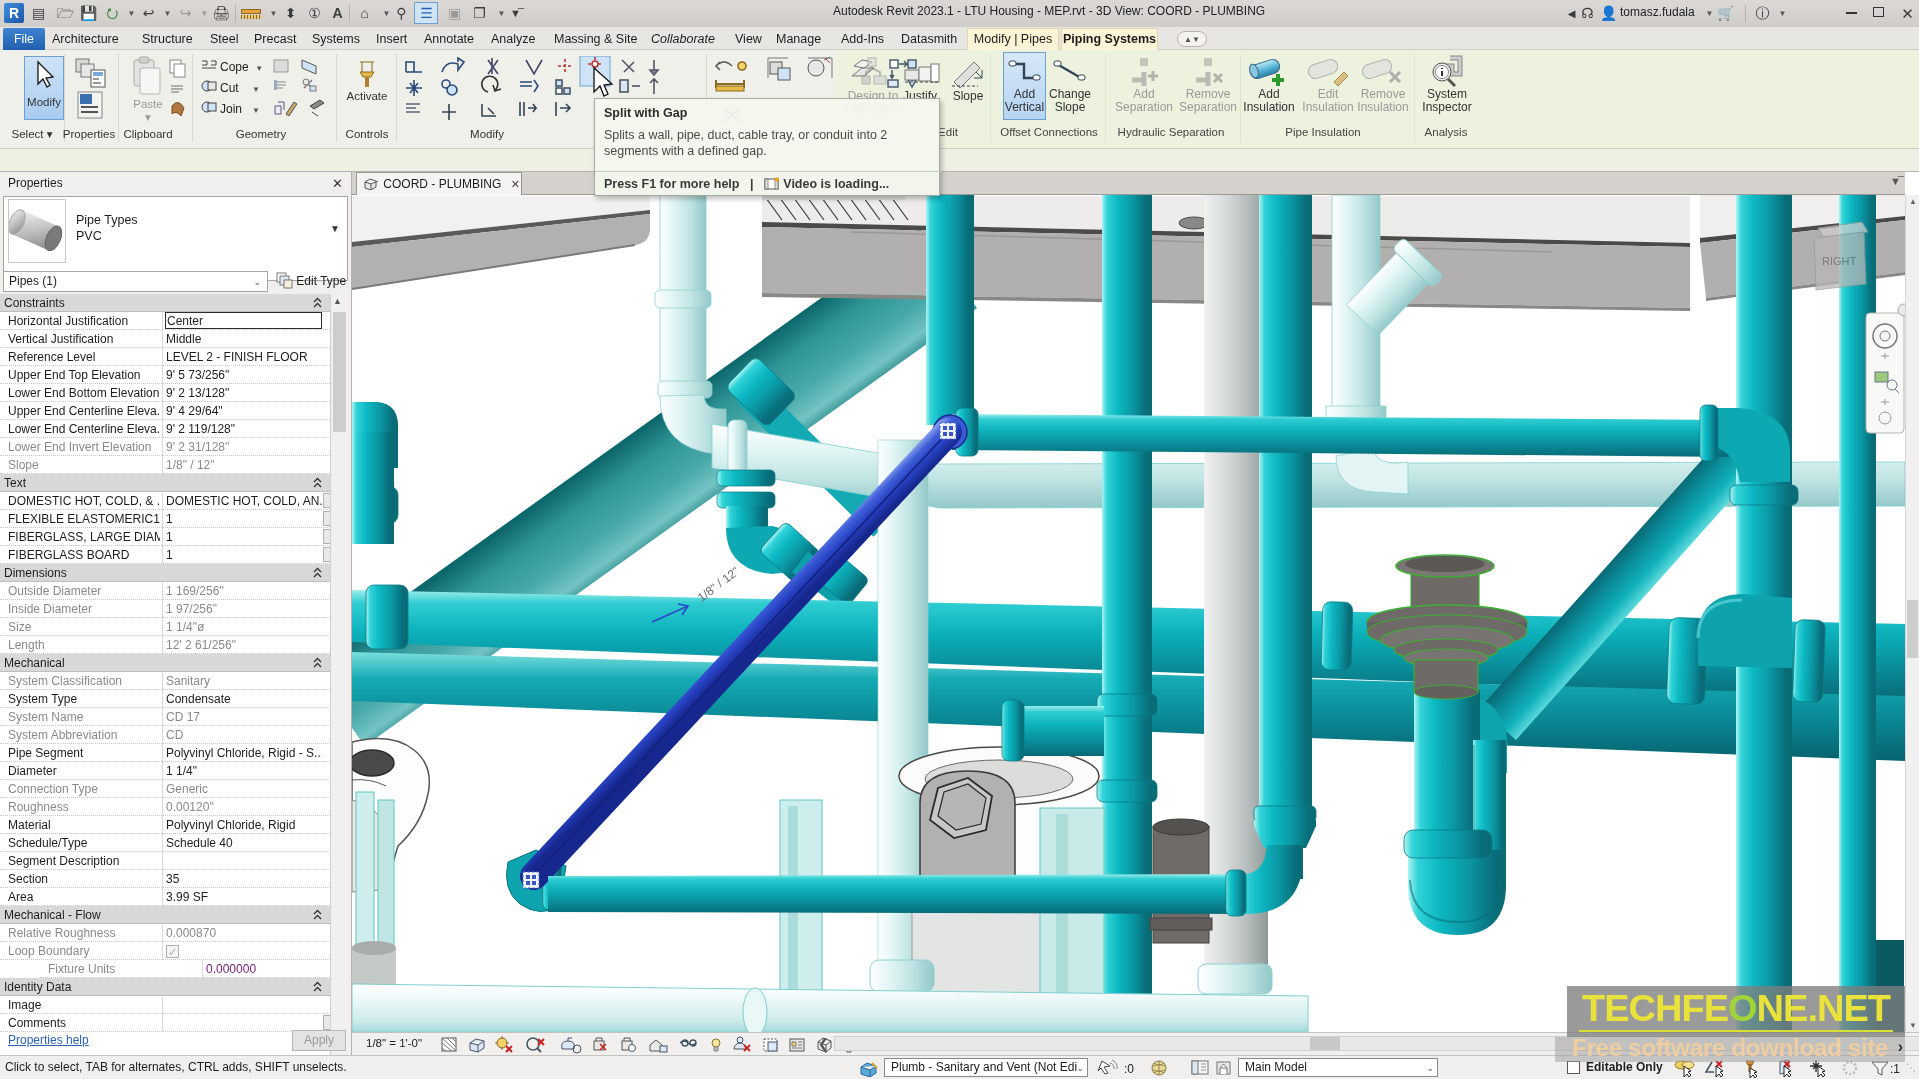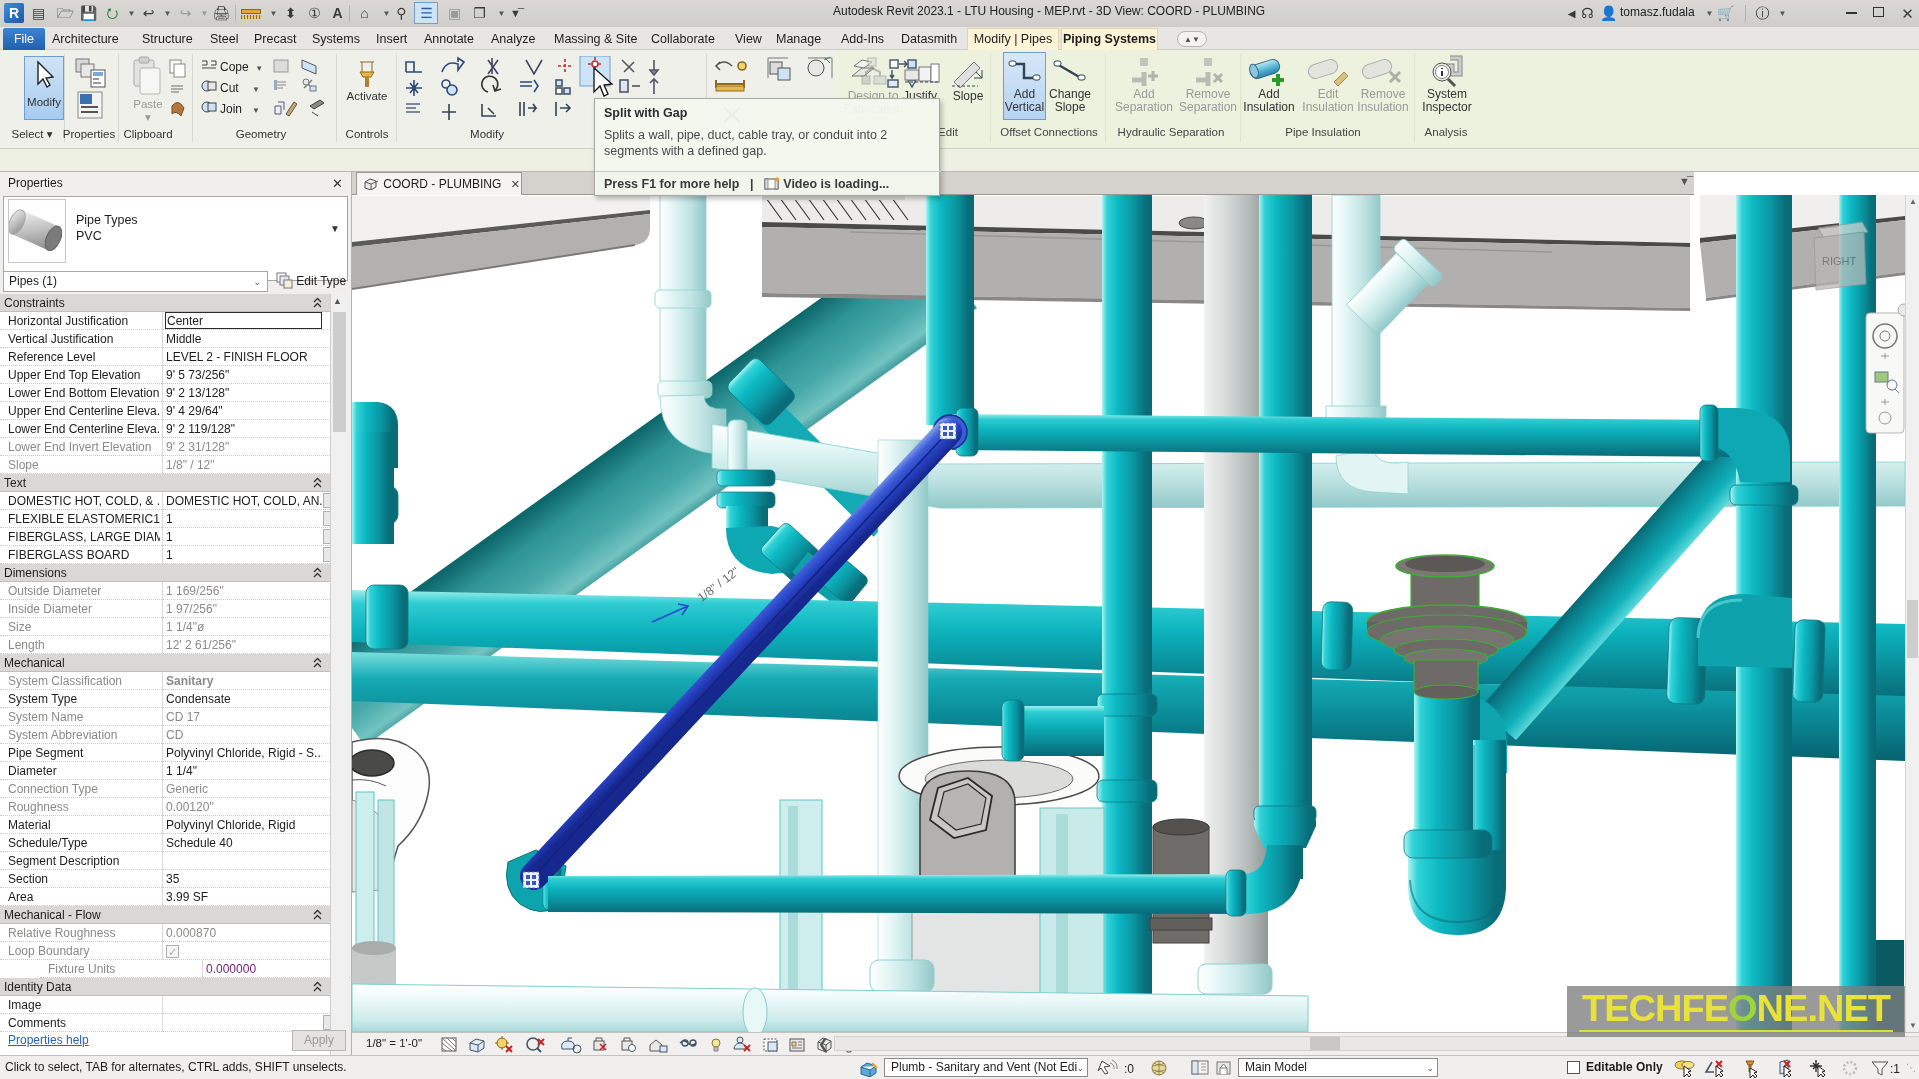--- a/index.html
+++ b/index.html
@@ -37,21 +37,21 @@
 .prow .pv { position:absolute; left:166px; top:2px; width:156px; height:15px; overflow:hidden; white-space:nowrap; color:#1d1d1d; }
 .prow .pvb { position:absolute; left:323px; top:1px; width:11px; height:15px; background:#e8e8e8; border:1px solid #b0b0b0; }
 .psec { position:absolute; left:0; width:330px; height:18px; background:#d9d8d7; border-bottom:1px solid #c0bfbe; font-size:12px; color:#1d1d1d; }
 .psec span { position:absolute; left:4px; top:2px; }
 .psec .chev { position:absolute; left:auto; right:8px; top:3px; }
 .pcol { position:absolute; left:162px; top:0; width:1px; height:18px; background:#d9d9d9; }
 #pscroll { position:absolute; left:330px; top:122px; width:18px; height:905px; background:#f0f0f0; border-left:1px solid #d0d0d0; }
 #pscroll .thumb { position:absolute; left:2px; top:18px; width:13px; height:120px; background:#cdcdcd; }
 
 #viewport { left:352px; top:172px; width:1553px; height:860px; background:#fff; }
-#tabstrip { position:absolute; left:0; top:0; width:1342px; height:23px; background:#d5d2ce; border-bottom:1px solid #9a9895; }
+#tabstrip { position:absolute; left:0; top:0; width:1553px; height:23px; background:#d5d2ce; border-bottom:1px solid #9a9895; }
 #vtab { position:absolute; left:4px; top:0; width:166px; height:23px; background:#f5f4f2; border:1px solid #9a9895; border-bottom:none; font-size:12px; color:#1d1d1d; line-height:22px; }
 #vscroll { position:absolute; left:1553px; top:23px; width:14px; height:837px; background:#f0f0f0; border-left:1px solid #d5d5d5; }
 
 #vcbar { left:352px; top:1032px; width:1567px; height:23px; background:#f1f0ee; border-top:1px solid #c4c2bf; font-size:11.5px; color:#222; }
 
 #statusbar { left:0; top:1055px; width:1919px; height:24px; background:#f0efed; border-top:1px solid #c4c2bf; font-size:12px; color:#1d1d1d; }
 
 #tooltip { left:594px; top:98px; width:346px; height:98px; background:rgba(243,246,238,0.94); border:1px solid #a9a9a4; box-shadow:2px 3px 5px rgba(0,0,0,0.25); }
 #tooltip .tt1 { position:absolute; left:9px; top:7px; font-size:12.5px; font-weight:bold; color:#2d2d2d; }
 #tooltip .tt2 { position:absolute; left:9px; top:28px; width:330px; font-size:12.5px; color:#4a4a4a; line-height:16px; }
@@ -108,21 +108,21 @@
     <div id="filetab">File</div>
     <div class="mtab" style="left:52px;">Architecture</div>
     <div class="mtab" style="left:142px;">Structure</div>
     <div class="mtab" style="left:210px;">Steel</div>
     <div class="mtab" style="left:254px;">Precast</div>
     <div class="mtab" style="left:312px;">Systems</div>
     <div class="mtab" style="left:376px;">Insert</div>
     <div class="mtab" style="left:424px;">Annotate</div>
     <div class="mtab" style="left:491px;">Analyze</div>
     <div class="mtab" style="left:554px;">Massing &amp; Site</div>
-    <div class="mtab" style="left:651px;">Collaborate</div>
+    <div class="mtab" style="left:651px;font-style:italic;">Collaborate</div>
     <div class="mtab" style="left:735px;">View</div>
     <div class="mtab" style="left:776px;">Manage</div>
     <div class="mtab" style="left:841px;">Add-Ins</div>
     <div class="mtab" style="left:901px;">Datasmith</div>
     <div class="ctab" style="left:967px;width:92px;">Modify | Pipes</div>
     <div class="ctab" style="left:1061px;width:97px;font-weight:bold;">Piping Systems</div>
     <div class="abs" style="left:1177px;top:4px;width:30px;height:16px;background:#f5f3ef;border:1px solid #b8b5b1;border-radius:8px;font-size:8px;color:#555;text-align:center;line-height:15px;">▲▼</div>
   </div>
   <div id="ribbon" class="abs">
     <div id="ribbon-green"></div>
@@ -765,21 +765,21 @@
           <div class="pcol"></div>
         </div>
 <div class="psec" style="top:360px;">
           <span>Mechanical</span>
           <span class="chev"><svg width="9" height="12">
               <path d="M1 5 L4.5 1.5 L8 5 M1 10 L4.5 6.5 L8 10" fill="none" stroke="#333" stroke-width="1.3"></path>
             </svg></span>
         </div>
 <div class="prow" style="top:378px;">
           <div class="pl" style=" color:#8a8a88;">System Classification</div>
-          <div class="pv" style=" color:#8a8a88;font-weight:bold;">Sanitary</div>
+          <div class="pv" style=" color:#8a8a88;">Sanitary</div>
           <div class="pcol"></div>
         </div>
 <div class="prow" style="top:396px;">
           <div class="pl" style="">System Type</div>
           <div class="pv">Condensate</div>
           <div class="pcol"></div>
         </div>
 <div class="prow" style="top:414px;">
           <div class="pl" style=" color:#8a8a88;">System Name</div>
           <div class="pv" style=" color:#8a8a88;">CD 17</div>
@@ -970,20 +970,24 @@
         <path d="M200 4 h16 l-6 7 v6 l-4 -2 v-4 z" fill="#f5f4f2" stroke="#555"></path>
           <text x="218" y="15" font-size="12" fill="#222">:1</text>
       </g>
     </svg>
     <div class="abs" style="right:3px;top:6px;color:#999;font-size:10px;">⋱</div>
   </div>
   <div id="watermark" class="abs" style="left:1567px;top:986px;width:338px;height:51px;background:rgba(125,125,125,0.78);overflow:hidden;">
     <div style="position:absolute;left:0;top:2px;width:338px;text-align:center;font-size:38px;font-weight:bold;font-family:'Liberation Sans',sans-serif;letter-spacing:-1px;color:#e8e23a;transform:scaleY(0.95);">TECHFE<span style="color:#9fd53a;">O</span>NE.NET</div>
     <div style="position:absolute;left:12px;top:44px;width:314px;height:2px;background:#d8e030;"></div>
   </div>
+  <div id="watermark2" class="abs" style="left:1555px;top:1037px;width:350px;height:25px;background:rgba(160,160,160,0.55);">
+    <div style="position:absolute;left:0;top:-3px;width:350px;text-align:center;font-size:24.5px;font-weight:bold;color:#efcda2;letter-spacing:-0.5px;white-space:nowrap;transform:scaleY(0.95);">Free software download site</div>
+    <div style="position:absolute;right:2px;top:1px;font-size:16px;color:#333;font-weight:bold;">›</div>
+  </div>
   <div id="tooltip" class="abs">
     <div class="tt1">Split with Gap</div>
     <div class="tt2">Splits a wall, pipe, duct, cable tray, or conduit into 2 segments with a defined gap.</div>
     <div class="sep"></div>
     <div class="tt3">Press F1 for more help&nbsp;&nbsp;&nbsp;|&nbsp;&nbsp;&nbsp;<svg width="16" height="13" style="vertical-align:-2px;">
           <rect x="1" y="2" width="13" height="10" fill="#fff" stroke="#555"></rect>
           <rect x="1" y="2" width="3" height="10" fill="#ddd" stroke="#555" stroke-width="0.6"></rect>
           <rect x="11" y="2" width="3" height="10" fill="#ddd" stroke="#555" stroke-width="0.6"></rect>
           <circle cx="13" cy="2.5" r="2.2" fill="#f0a030"></circle>
         </svg> Video is loading...</div>

